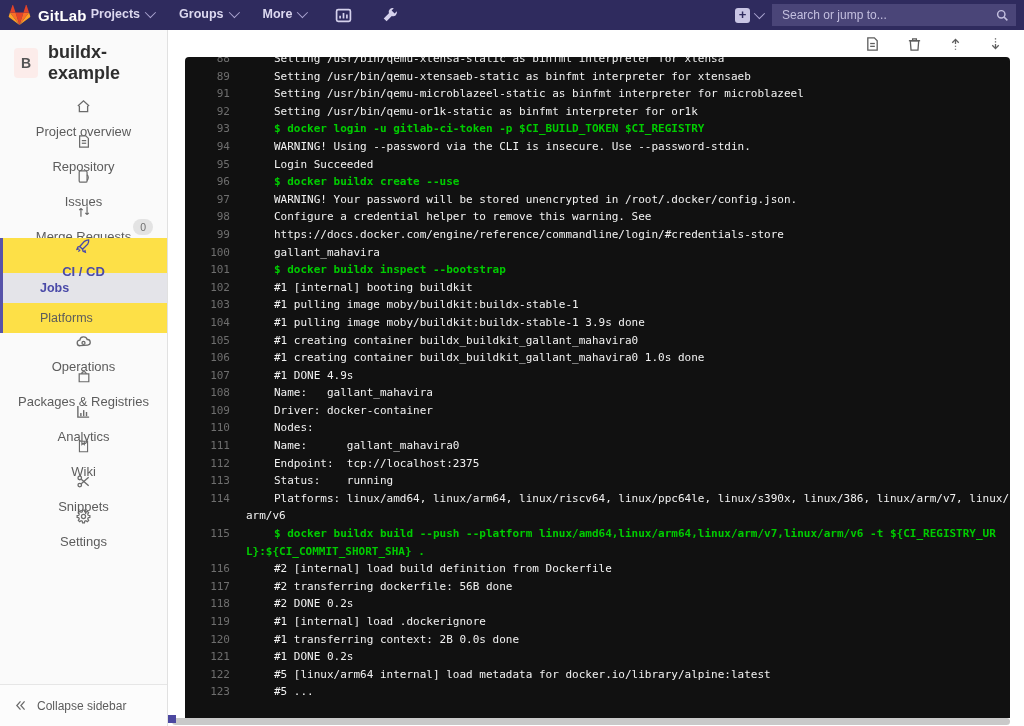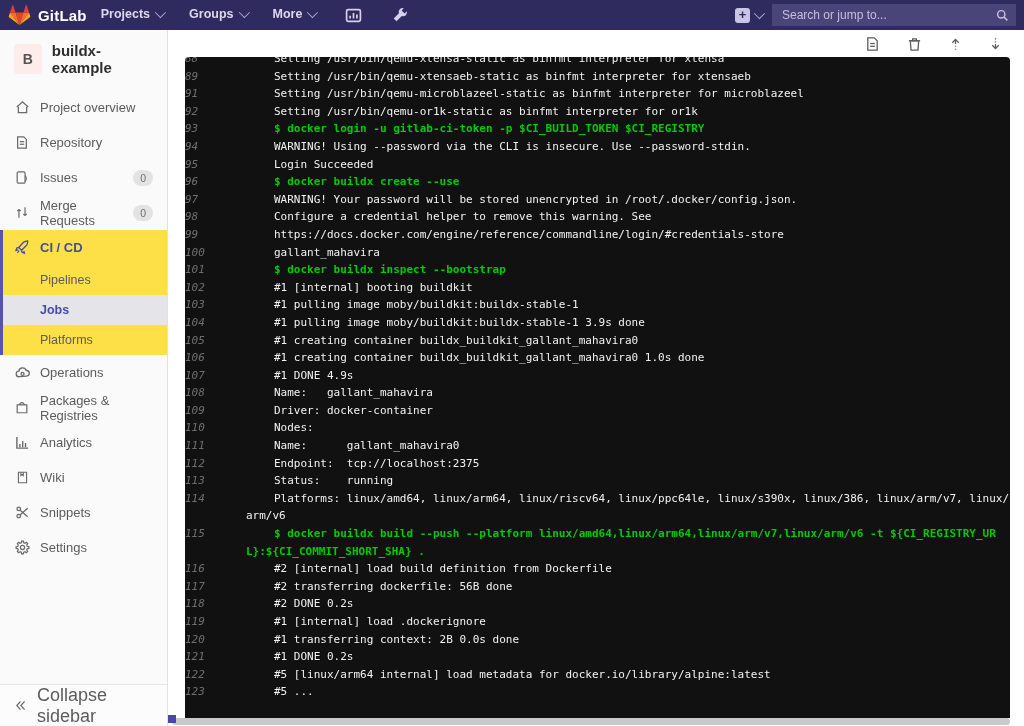--- a/index.html
+++ b/index.html
@@ -3,21 +3,21 @@
 <meta charset="utf-8">
 <style>
   * { margin:0; padding:0; box-sizing:border-box; }
   html,body { width:1024px; height:726px; overflow:hidden; background:#fff;
               font-family:"Liberation Sans", sans-serif; }
   .app { position:relative; width:1024px; height:726px; }
 
   
   .navbar { position:absolute; top:0; left:0; right:0; height:30px; background:#2f2b5e;
             display:flex; align-items:center; padding:0 8px; z-index:30; }
-  .brand { display:flex; align-items:center; gap:7px; margin-right:14px; }
+  .brand { display:flex; align-items:center; gap:7px; margin-right:4px; }
   .brand-name { color:#fff; font-size:15px; font-weight:bold; letter-spacing:.2px; }
   .nav-menu { display:flex; align-items:flex-start; gap:26px; }
   .nav-menu-item { display:flex; align-items:center; gap:5px; color:#dcd8f0; font-size:12.5px;
                    font-weight:bold; cursor:pointer; }
   .chev { width:8px; height:8px; border-right:1.5px solid #aaa4d0; border-bottom:1.5px solid #aaa4d0;
           transform:rotate(45deg) translateY(-2px); display:inline-block; }
   .nav-ico { color:#d5d1ec; display:flex; align-items:center; margin-left:4px; cursor:pointer; }
   .nav-right { margin-left:auto; display:flex; align-items:center; gap:10px; }
   .plus-group { display:flex; align-items:center; gap:4px; cursor:pointer; }
   .plus-box { width:15px; height:15px; border-radius:3px; background:#c9c5e4; color:#2f2b5e;
@@ -28,50 +28,50 @@
                      font-family:"Liberation Sans", sans-serif; }
   .searchbar input::placeholder { color:#c3bfdf; }
   .search-ic { position:absolute; right:7px; top:4px; color:#c3bfdf; }
 
   
   .sidebar { position:absolute; top:30px; left:0; bottom:0; width:168px; background:#fafafa;
              border-right:1px solid #e1e1e1; z-index:20; }
   .proj-head { display:flex; align-items:center; gap:10px; padding:12px 14px 14px 14px; cursor:pointer; }
   .proj-avatar { width:30px; height:30px; border-radius:4px; background:#fcecea; color:#545454;
                  font-size:14px; font-weight:bold; display:flex; align-items:center; justify-content:center; }
-  .proj-name { font-size:15px; font-weight:bold; color:#2e2e2e; }
+  .proj-name { font-size:18px; font-weight:bold; color:#2e2e2e; }
   .nav-item { display:flex; align-items:center; gap:10px; height:35px; padding:0 14px;
-              color:#5c5c5c; font-size:13px; cursor:pointer; text-decoration:none; }
+              color:#5c5c5c; font-size:13px; cursor:pointer; text-decoration:none;flex-direction:column; }
   .nav-item .ic { width:16px; height:16px; flex:none; display:flex; align-items:center;
                   justify-content:center; color:#6b6b6b; }
   .badge { margin-left:auto; background:#e3e3e3; color:#6f6f6f; font-size:10.5px; line-height:16px;
            padding:0 7px; border-radius:9px; }
   .nav-group { position:relative; background:#fde047; }
   .nav-group::before { content:""; position:absolute; left:0; top:0; bottom:0; width:3px; background:#5753a9; }
   .nav-group .nav-item.active { color:#4a4aa8; font-weight:bold; }
   .nav-group .nav-item.active .ic { color:#4a4aa8; }
   .sub-item { display:flex; align-items:center; height:30px; padding:0 14px 0 40px; font-size:12.5px;
               color:#5c5c5c; cursor:pointer; text-decoration:none; }
   .sub-item.current { background:#e4e4e9; color:#4a4aa8; font-weight:bold; }
   .collapse { position:absolute; left:0; right:0; bottom:0; height:42px; border-top:1px solid #e6e6e6;
               background:#fcfcfc; display:flex; align-items:center; gap:10px; padding:0 14px;
-              color:#5c5c5c; font-size:18px; cursor:pointer; }
+              color:#5c5c5c; font-size:12px; cursor:pointer; }
   .collapse .ic { color:#6b6b6b; display:flex; }
 
   
   .main { position:absolute; top:30px; left:168px; right:0; bottom:0; background:#fff; }
   .log-toolbar { height:27px; display:flex; align-items:center; justify-content:flex-end;
                  gap:27px; padding-right:22px; }
   .tool-ic { color:#5e5e5e; display:flex; cursor:pointer; }
 
   .terminal { position:absolute; top:27px; left:17px; width:825px; bottom:8px; background:#111;
               border-radius:4px 4px 0 0; overflow:hidden; }
   .log-inner { margin-top:-7px; font-family:"DejaVu Sans Mono", monospace; font-size:11px; }
   .line { display:flex; line-height:17.6px; color:#f2f2f2; }
-  .line .num { flex:none; width:45px; color:#6e6e6e; padding-right:0; cursor:pointer;font-style:italic; }
+  .line .num { flex:none; width:45px; text-align:right; color:#6e6e6e; padding-right:0; cursor:pointer; }
   .line .txt { flex:1; padding-left:16px; white-space:pre-wrap; word-break:break-all;
                margin-left:-28px; padding-left:44px; text-indent:28px; }
   .line[data-type="command"] .txt { color:#00cc00; font-weight:bold; }
 
   .hscroll-thumb { position:absolute; left:4px; width:838px; bottom:1px; height:7px;
                    background:#c9c9c9; border-radius:4px; }
   .scroll-corner { position:absolute; left:0px; bottom:3px; width:8px; height:8px; background:#4c48a0; }
 </style>
 </head>
 <body>
@@ -189,23 +189,20 @@
     <div class="nav-group">
       <a class="nav-item active">
         <span class="ic">
           <svg width="15" height="15" viewBox="0 0 16 16" fill="none" stroke="currentColor" stroke-width="1.4">
             <path d="M9 2.5c2-1.3 4.5-1.5 4.5-1.5S13.8 3.5 12.5 5.5L7 11 4 8z"></path>
             <path d="M4 8 2 8.5 1 11l2.5-.5M7 11l.5 2 2.5 1-.5-2.5M2.5 13.5 4.5 11.5"></path>
           </svg>
         </span>
         <span>CI / CD</span>
       </a>
-      <a class="sub-item">
-        <span>Pipelines</span>
-      </a>
       <a class="sub-item current">
         <span>Jobs</span>
       </a>
       <a class="sub-item">
         <span>Platforms</span>
       </a>
     </div>
 
     <a class="nav-item">
       <span class="ic">

